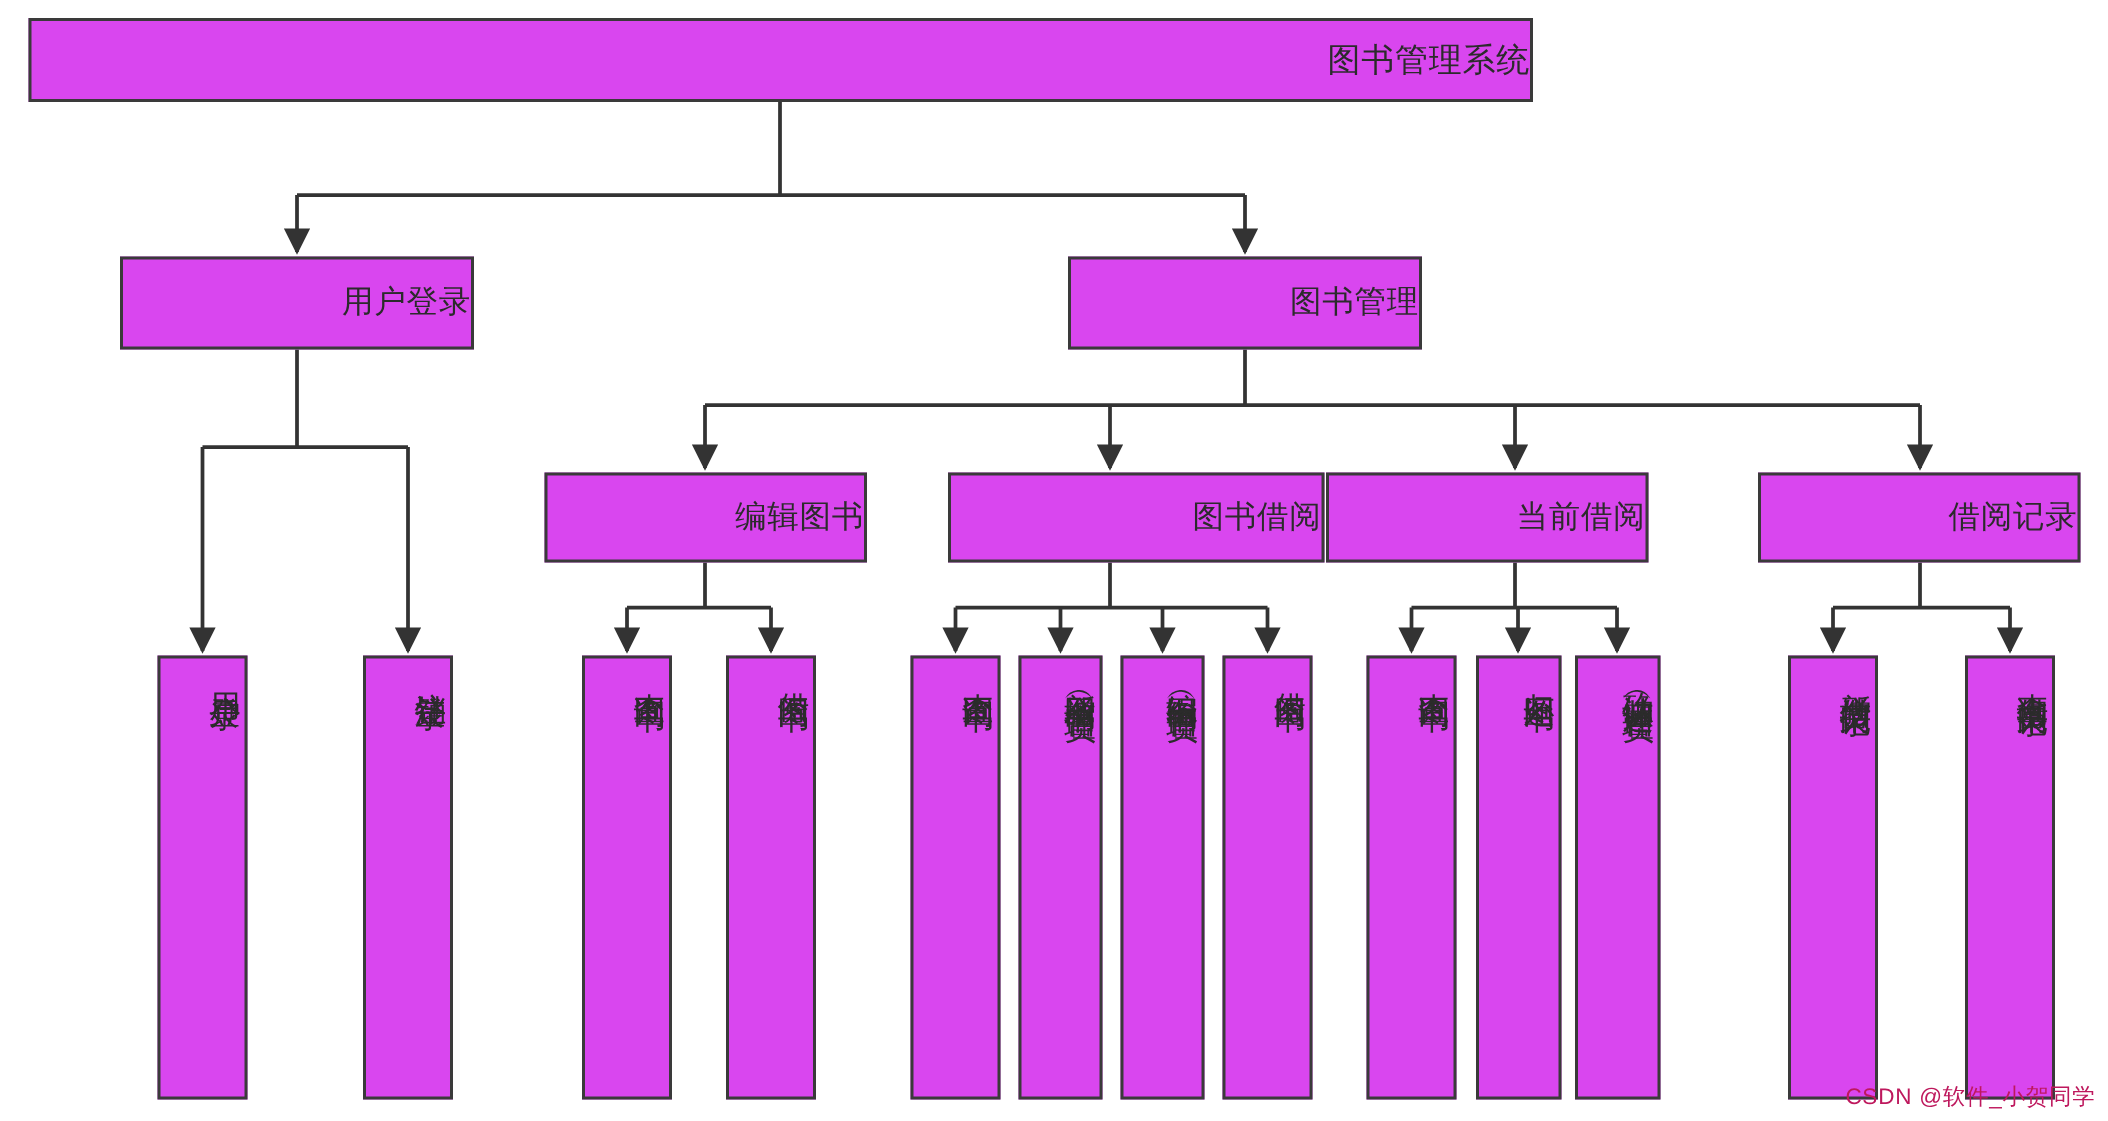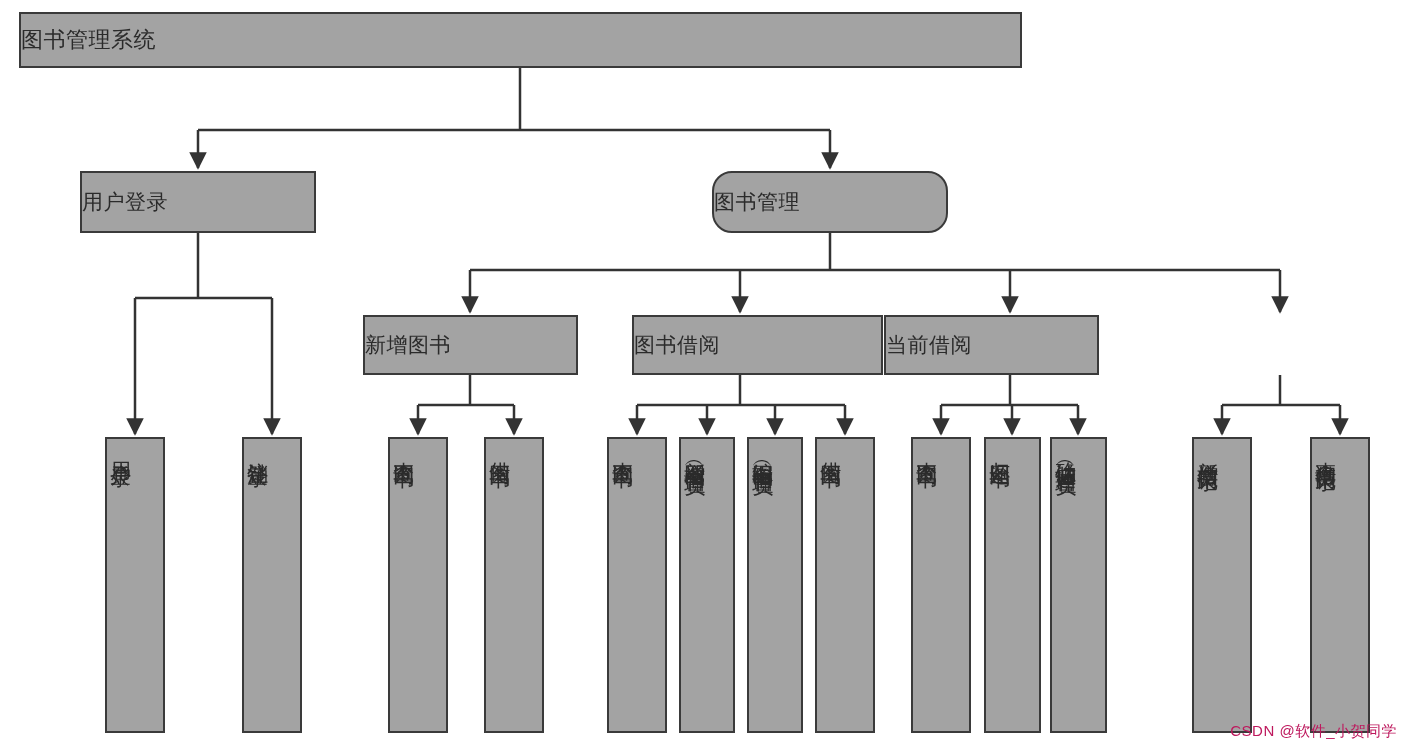--- a/index.html
+++ b/index.html
@@ -22,25 +22,25 @@
     position: absolute;
     left: 0;
     top: 0;
     width: 1405px;
     height: 747px;
     pointer-events: none;
   }
   .node {
     position: absolute;
     box-sizing: border-box;
-    background: #a3a3a3;
+    background: #d946ef;
     border: 2px solid #3a3a3a;
     display: flex;
     align-items: center;
-    justify-content: flex-start;
+    justify-content: flex-end;
     color: #2b2b2b;
   }
   .node .label {
     font-size: 21px;
     line-height: 1.05;
     letter-spacing: 0.5px;
     white-space: nowrap;
     text-align: center;
     color: #2b2b2b;
   }
@@ -126,33 +126,36 @@
     </g>
   </svg>
 
   <div class="node root" style="left:19px; top:12px; width:1003px; height:56px;">
     <span class="label">图书管理系统</span>
   </div>
 
   <div class="node l2" style="left:80px; top:171px; width:236px; height:62px;">
     <span class="label">用户登录</span>
   </div>
-  <div class="node l2" style="left:712px; top:171px; width:236px; height:62px;border-radius:20px;">
+  <div class="node l2" style="left:712px; top:171px; width:236px; height:62px;">
     <span class="label">图书管理</span>
   </div>
 
   <div class="node l3" style="left:363px; top:315px; width:215px; height:60px;">
-    <span class="label">新增图书</span>
+    <span class="label">编辑图书</span>
   </div>
   <div class="node l3" style="left:632px; top:315px; width:251px; height:60px;">
     <span class="label">图书借阅</span>
   </div>
   <div class="node l3" style="left:884px; top:315px; width:215px; height:60px;">
     <span class="label">当前借阅</span>
   </div>
+  <div class="node l3" style="left:1172px; top:315px; width:215px; height:60px;">
+    <span class="label">借阅记录</span>
+  </div>
 
   <div class="node leaf" style="left:105px; top:437px; width:60px; height:296px;">
     <span class="label">用户登录</span>
   </div>
   <div class="node leaf" style="left:242px; top:437px; width:60px; height:296px;">
     <span class="label">注销登录</span>
   </div>
 
   <div class="node leaf" style="left:388px; top:437px; width:60px; height:296px;">
     <span class="label">查询图书</span>

